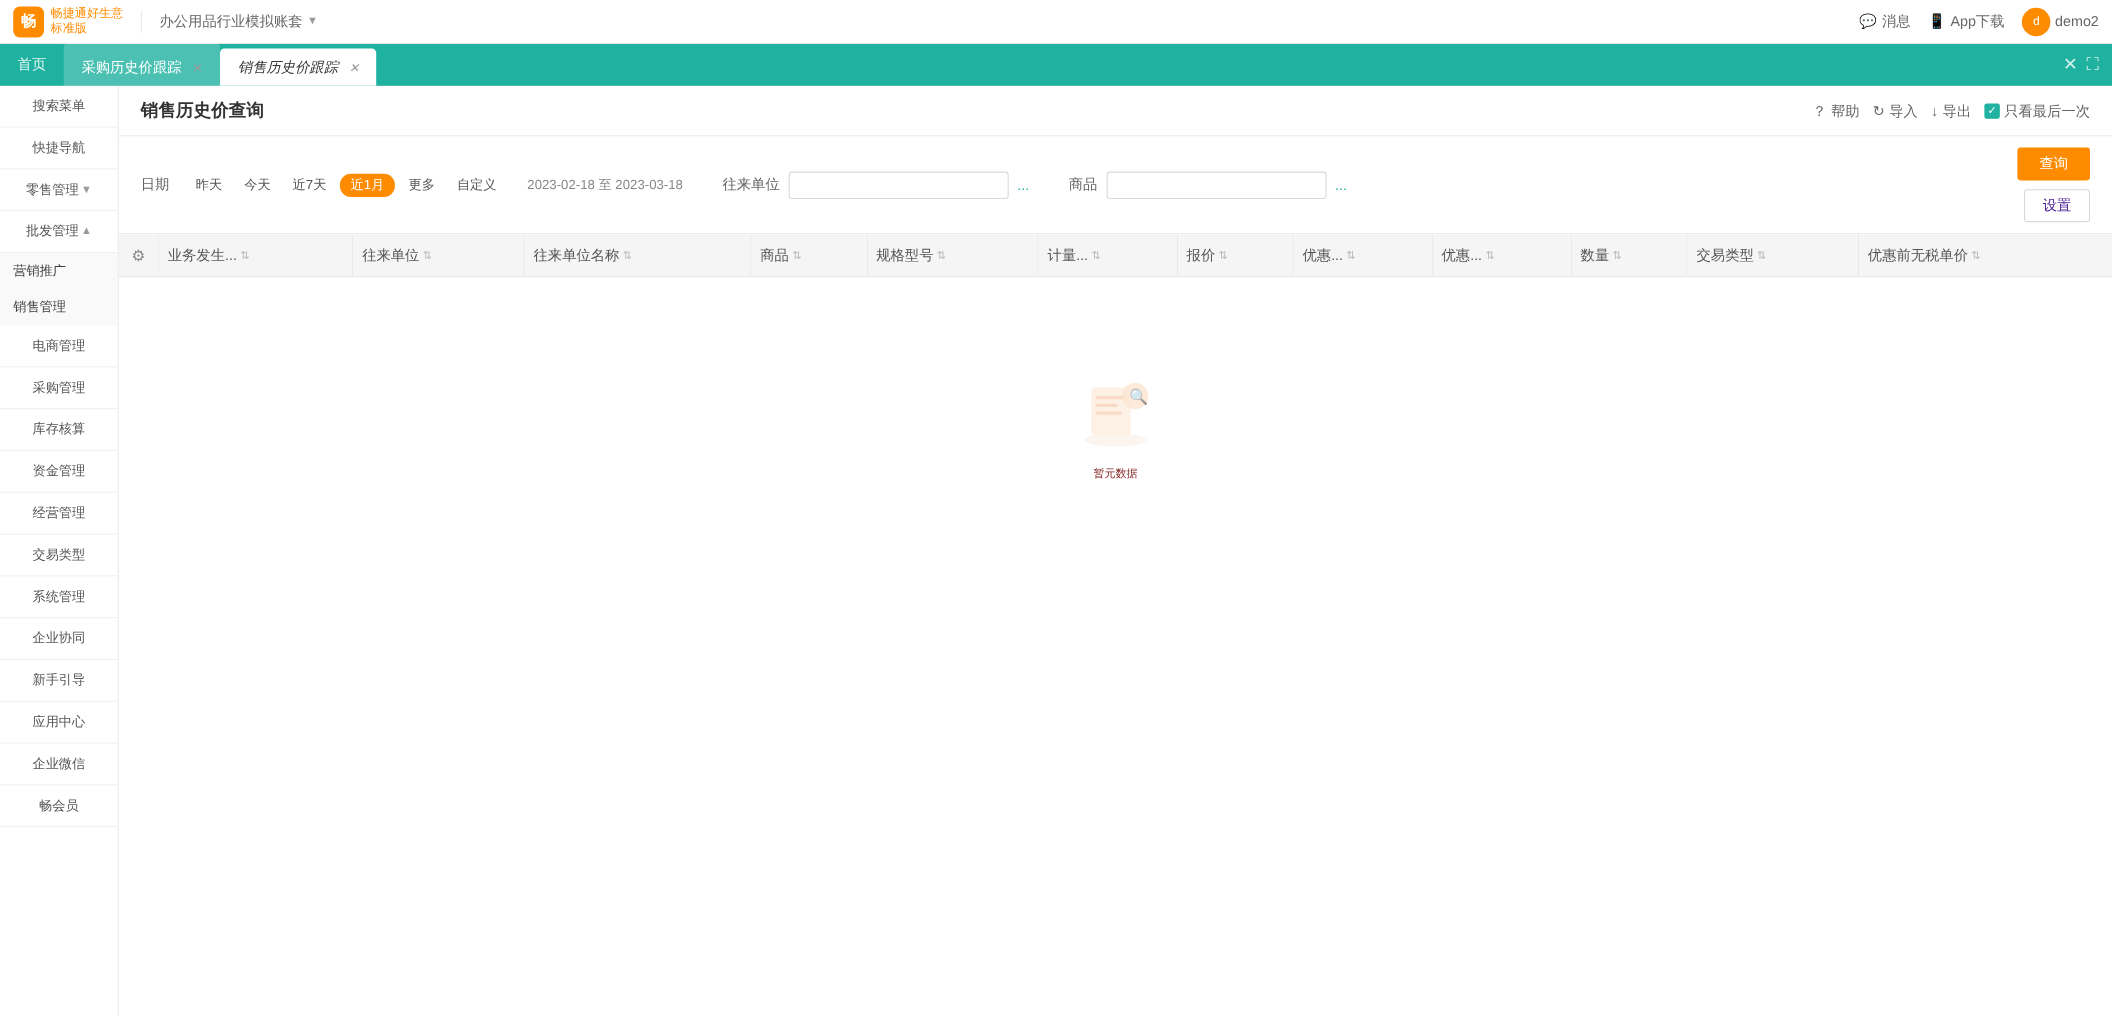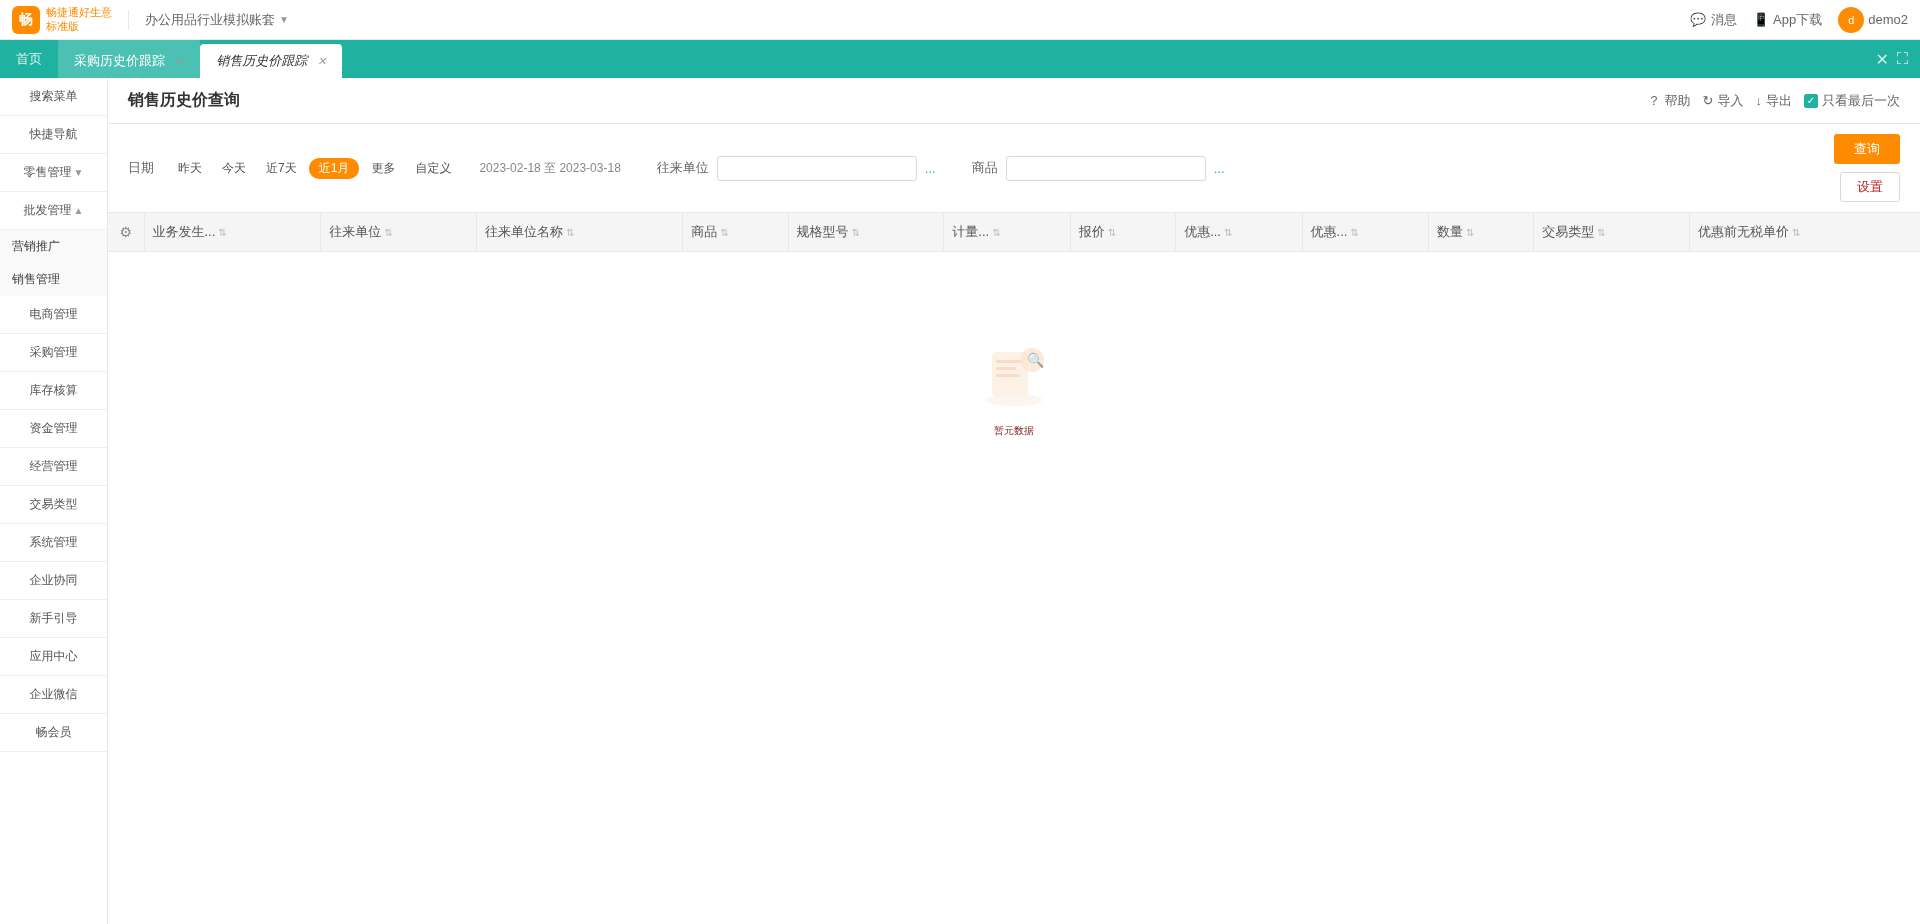--- a/index.html
+++ b/index.html
@@ -54,21 +54,21 @@
     .filter-label { color: #666; font-size: 13px; }
     .date-filter-options { display: flex; align-items: center; gap: 4px; }
     .date-option { padding: 2px 8px; border-radius: 3px; cursor: pointer; color: #555; font-size: 12px; }
     .date-option.active { background: #ff8c00; color: #fff; border-radius: 10px; padding: 2px 10px; }
     .date-range { font-size: 12px; color: #888; margin-left: 4px; }
     .filter-input-group { display: flex; align-items: center; gap: 8px; margin-left: 20px; }
     .filter-input-label { color: #666; font-size: 13px; white-space: nowrap; }
     .filter-input { border: 1px solid #d9d9d9; border-radius: 3px; padding: 4px 8px; font-size: 13px; color: #333; width: 200px; }
     .filter-dots { color: #20b2a0; font-size: 13px; cursor: pointer; }
     .query-btn { background: #ff8c00; color: #fff; border: none; border-radius: 3px; padding: 6px 20px; font-size: 13px; cursor: pointer; }
-    .setting-btn { background: #fff; color: #b91c1c; border: 1px solid #d9d9d9; border-radius: 3px; padding: 5px 16px; font-size: 13px; cursor: pointer; margin-top: 4px; }
+    .setting-btn { background: #fff; color: #4c1d95; border: 1px solid #d9d9d9; border-radius: 3px; padding: 5px 16px; font-size: 13px; cursor: pointer; margin-top: 4px; }
     .filter-right { display: flex; flex-direction: column; gap: 4px; align-items: flex-end; margin-left: auto; }
 
     
     .table-container { flex: 1; overflow: auto; background: #fff; margin: 0; }
     table { width: 100%; border-collapse: collapse; font-size: 13px; }
     thead tr { background: #f5f5f5; border-bottom: 1px solid #e8e8e8; }
     thead th { padding: 10px 8px; text-align: left; color: #555; font-weight: normal; border-right: 1px solid #e8e8e8; white-space: nowrap; position: relative; cursor: pointer; }
     thead th:last-child { border-right: none; }
     .th-inner { display: flex; align-items: center; gap: 3px; }
     .sort-icon { font-size: 10px; color: #bbb; }

